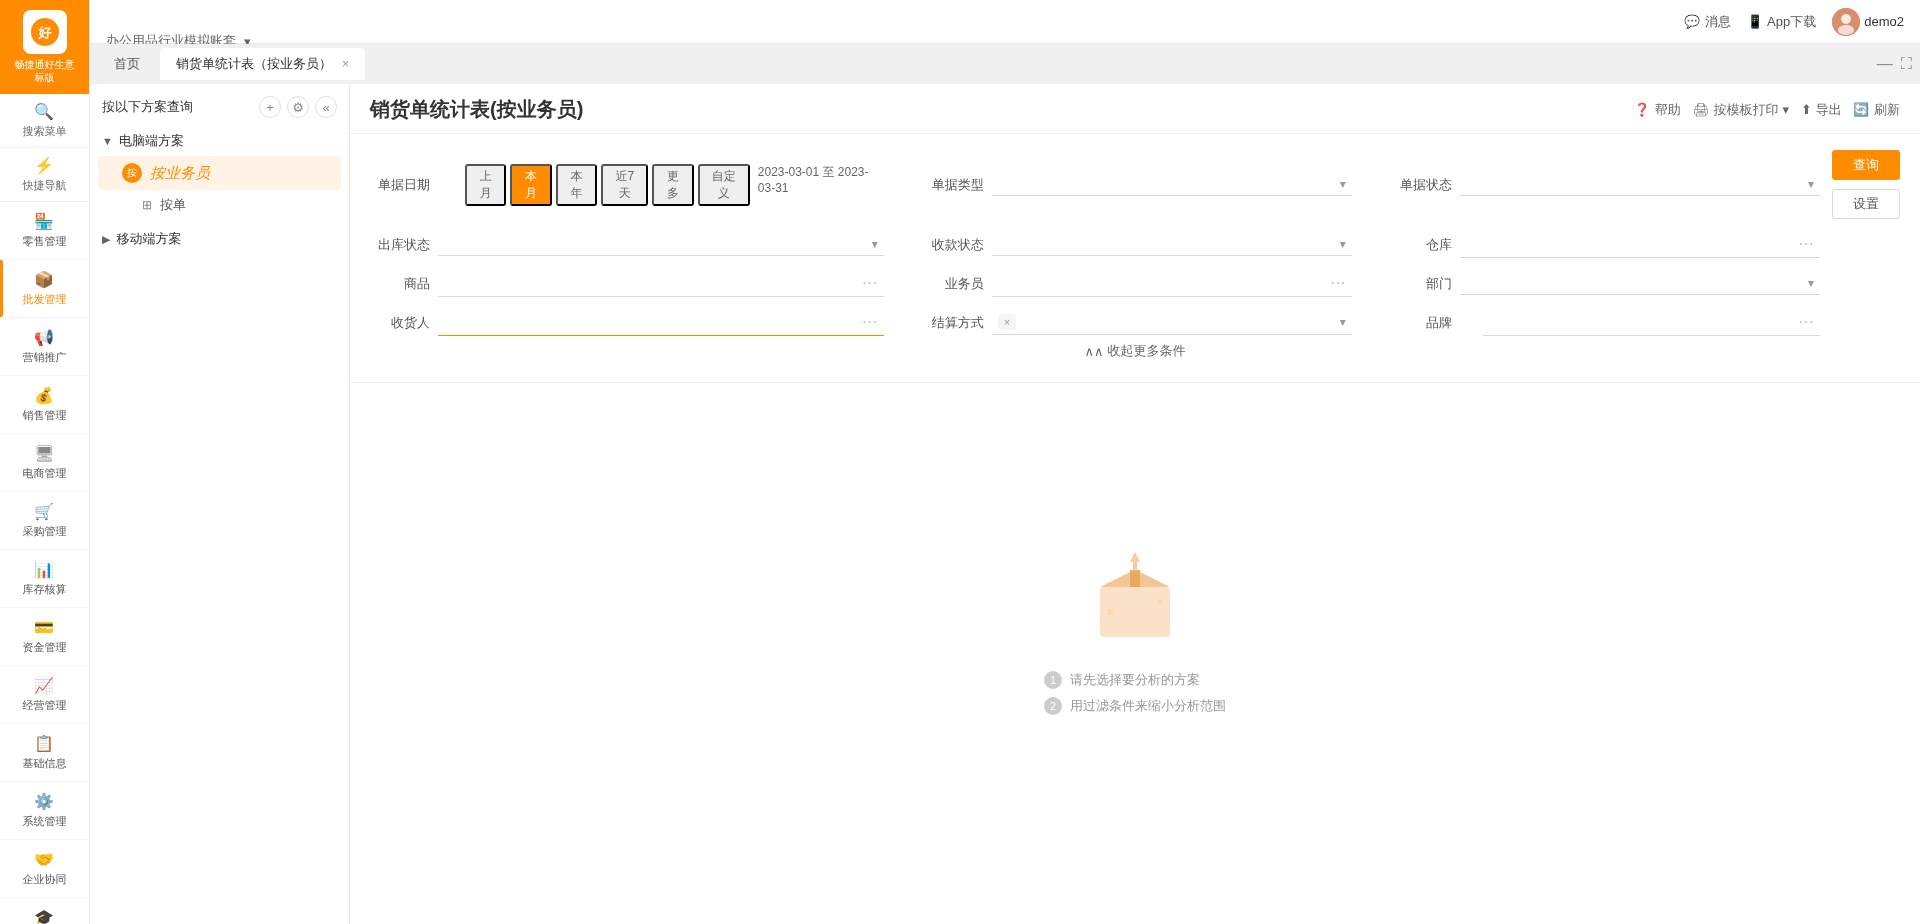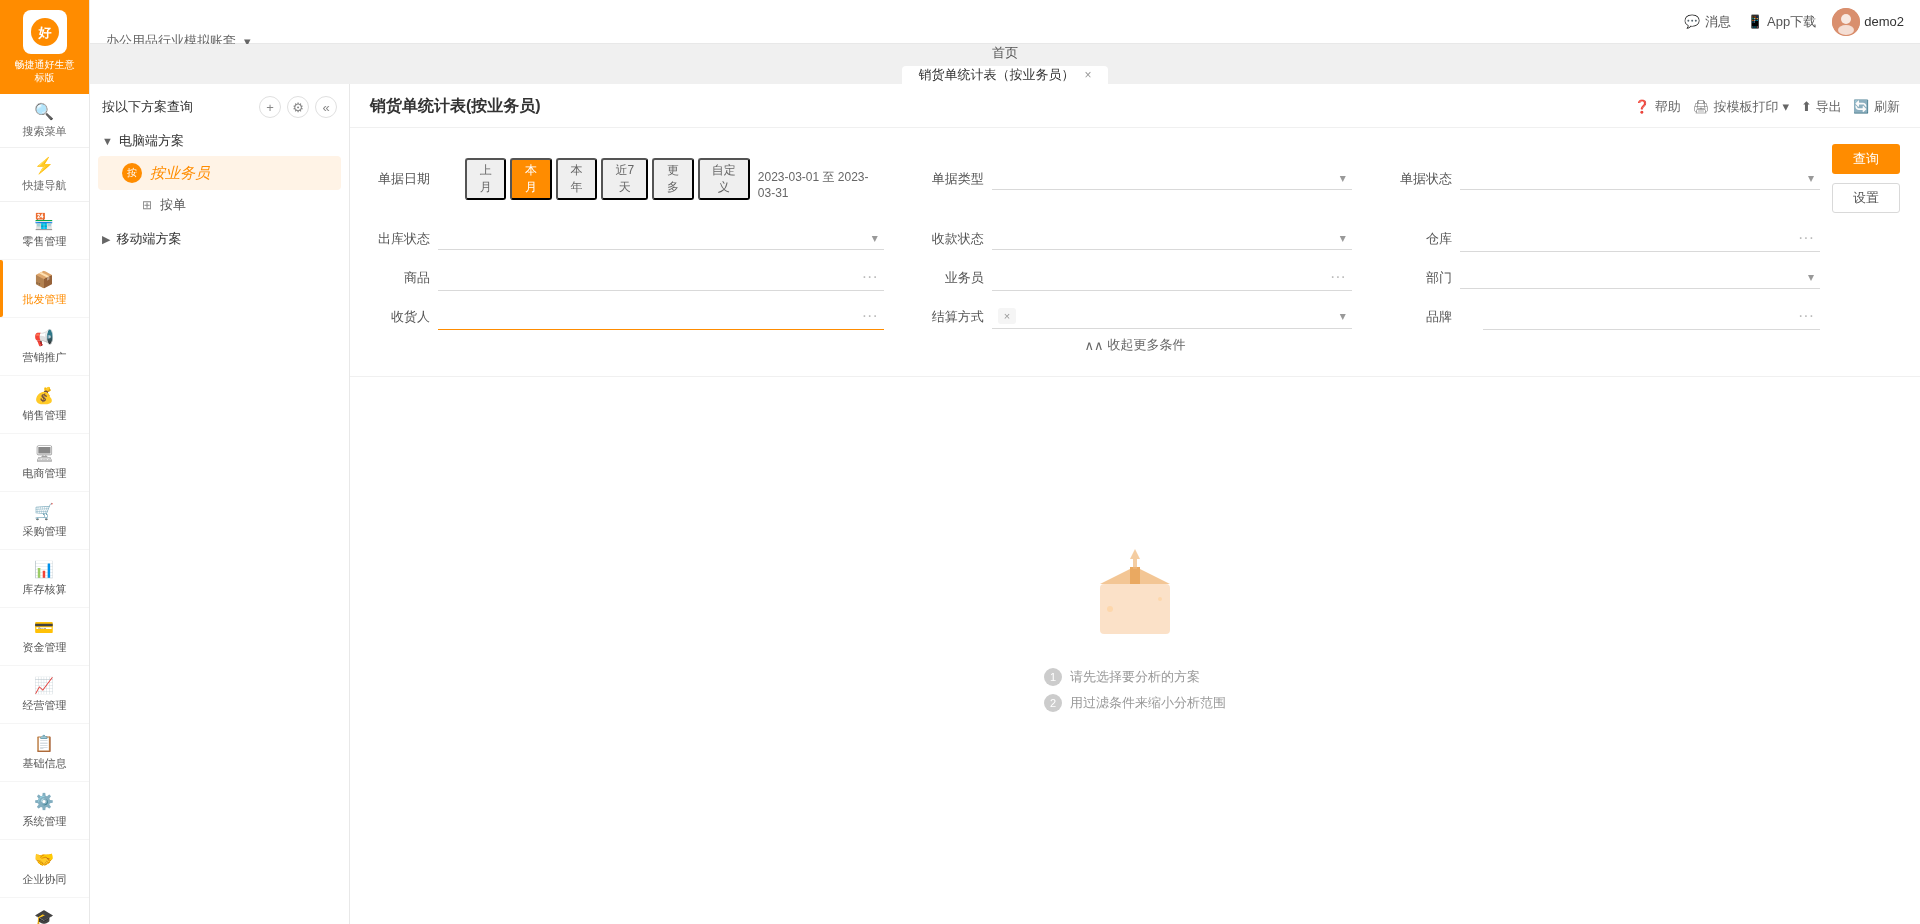--- a/index.html
+++ b/index.html
@@ -35,21 +35,21 @@
     .topbar { height: 44px; background: #fff; border-bottom: 1px solid #e8e8e8; display: flex; align-items: center; padding: 0 16px; justify-content: space-between; }
     .topbar-left { display: flex; align-items: center; gap: 8px; margin-top: 39px; }
     .topbar-title { font-size: 13px; color: #666; }
     .topbar-dropdown { font-size: 13px; color: #666; cursor: pointer; display: flex; align-items: center; gap: 3px; }
     .topbar-right { display: flex; align-items: center; gap: 16px; }
     .topbar-btn { display: flex; align-items: center; gap: 4px; font-size: 13px; color: #555; cursor: pointer; }
     .topbar-avatar { width: 28px; height: 28px; border-radius: 50%; background: #d98f6e; overflow: hidden; display: flex; align-items: center; justify-content: center; }
     .topbar-user { font-size: 13px; color: #333; }
 
     
-    .tabs-bar { height: 40px; background: #f0f0f0; display: flex; align-items: center; padding: 0 8px; gap: 4px; flex-direction: column; }
+    .tabs-bar { height: 40px; background: #f0f0f0; display: flex; align-items: center; padding: 0 8px; gap: 4px; }
     .tab { height: 32px; padding: 0 16px; display: flex; align-items: center; gap: 6px; border-radius: 4px 4px 0 0; cursor: pointer; font-size: 13px; }
     .tab.home { background: transparent; color: #555; }
     .tab.active { background: #fff; color: #333; }
     .tab-close { font-size: 12px; color: #999; cursor: pointer; margin-left: 4px; }
 
     .tabs-actions { margin-left: auto; display: flex; align-items: center; gap: 8px; }
     .tab-action-btn { font-size: 16px; color: #888; cursor: pointer; }
 
     
     .content-area { flex: 1; display: flex; overflow: hidden; background: #fff; }
@@ -76,40 +76,40 @@
     .plan-sub-item-icon { font-size: 12px; color: #888; }
     .plan-sub-item-label { font-size: 13px; color: #555; }
 
     .plan-group2 { padding: 0 8px; margin-top: 4px; }
 
     
     .right-content { flex: 1; display: flex; flex-direction: column; overflow: hidden; }
 
     
     .page-header { padding: 12px 20px 10px 20px; display: flex; align-items: center; justify-content: space-between; border-bottom: 1px solid #f0f0f0; }
-    .page-title { font-size: 16px; color: #333; font-weight: 600; }
+    .page-title { font-size: 20px; color: #333; font-weight: 600; }
     .page-header-actions { display: flex; align-items: center; gap: 12px; }
     .page-header-btn { display: flex; align-items: center; gap: 4px; font-size: 13px; color: #666; cursor: pointer; }
 
     
     .filter-area { padding: 16px 20px; border-bottom: 1px solid #f0f0f0; }
     .filter-row { display: flex; align-items: center; gap: 0; margin-bottom: 12px; }
     .filter-item { display: flex; align-items: center; flex: 1; gap: 8px; }
     .filter-label { font-size: 13px; color: #555; white-space: nowrap; min-width: 60px; text-align: right; }
     .filter-input-wrap { flex: 1; border-bottom: 1px solid #d9d9d9; padding: 4px 6px; display: flex; align-items: center; cursor: pointer; position: relative; }
     .filter-input { border: none; outline: none; font-size: 13px; color: #333; background: transparent; flex: 1; min-width: 0; }
     .filter-input::placeholder { color: #bbb; }
     .filter-dots { color: #bbb; font-size: 16px; cursor: pointer; }
     .filter-select { display: flex; align-items: center; flex: 1; border-bottom: 1px solid #d9d9d9; padding: 4px 6px; cursor: pointer; }
     .filter-select-text { flex: 1; font-size: 13px; color: #bbb; }
     .filter-select-arrow { color: #999; font-size: 12px; }
     .filter-divider { width: 40px; }
 
     
-    .date-filter { display: flex; align-items: flex-end; gap: 4px; padding-left: 27px; }
+    .date-filter { display: flex; align-items: flex-start; gap: 4px; padding-left: 27px; }
     .date-btn { padding: 2px 8px; border-radius: 3px; font-size: 12px; cursor: pointer; color: #666; }
     .date-btn.active { background: #ff8c00; color: #fff; border-radius: 3px; }
     .date-range { font-size: 12px; color: #666; margin-left: 4px; }
 
     
     .filter-tag { display: flex; align-items: center; gap: 4px; background: #f5f5f5; border-radius: 3px; padding: 2px 6px; font-size: 12px; }
     .filter-tag-close { cursor: pointer; color: #999; font-size: 11px; }
 
     
     .collapse-btn { display: flex; align-items: center; justify-content: center; gap: 4px; padding: 6px 0; cursor: pointer; color: #666; font-size: 13px; }

